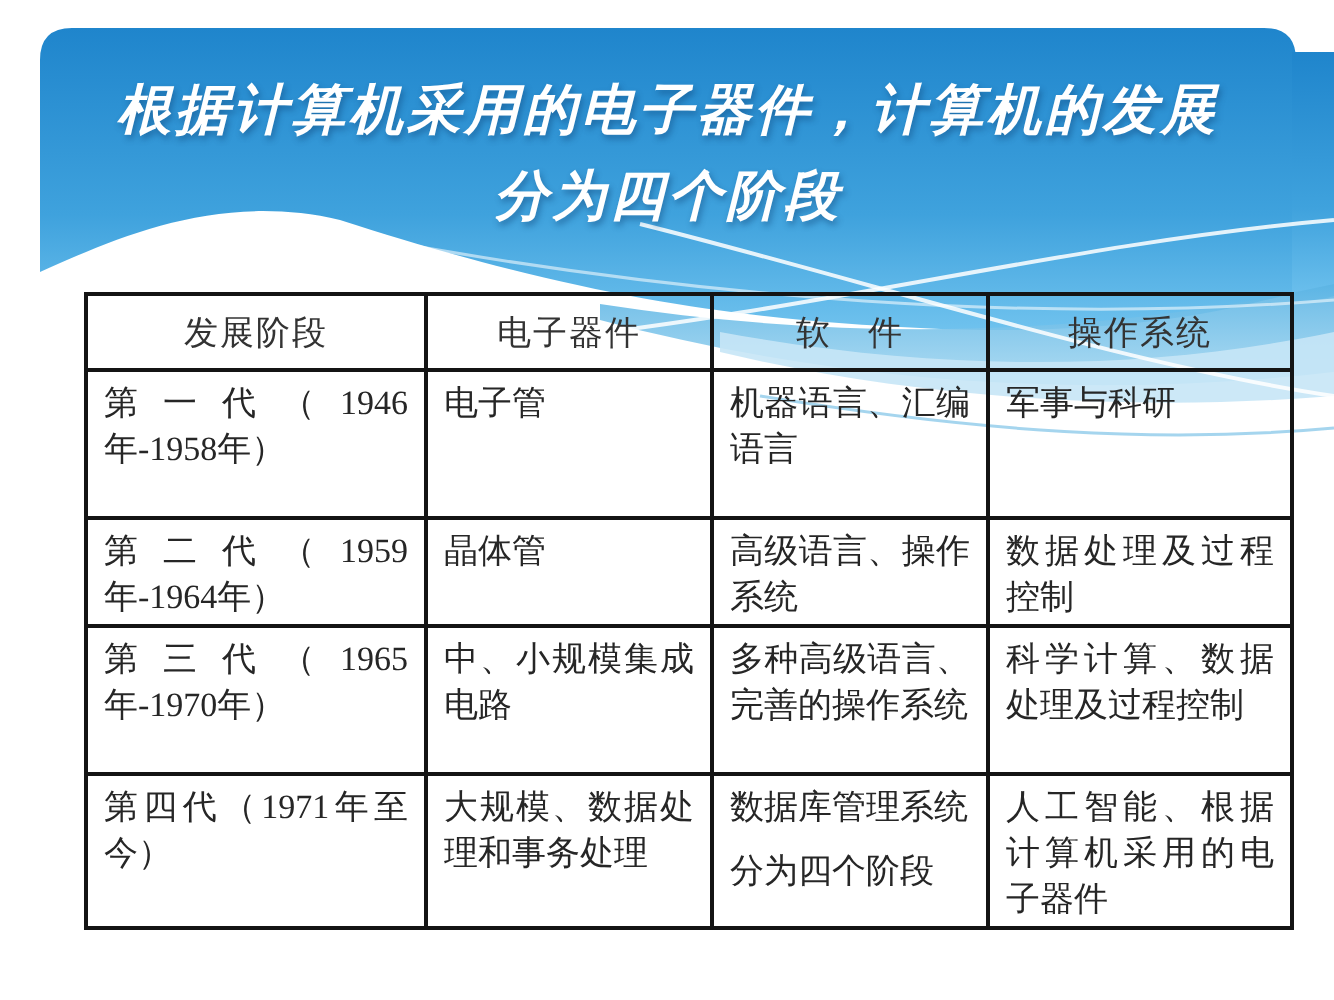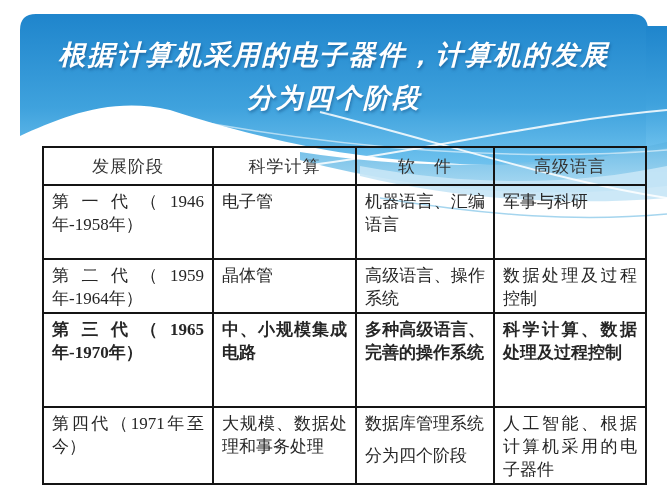--- a/index.html
+++ b/index.html
@@ -51,21 +51,21 @@
     color:#262626;
     text-align:justify;
     text-justify:inter-character;
     vertical-align:top;
     line-height:23px;
     padding:4px 8px 2px 8px;
   }
   tr.row-h{height:38px;border-radius:13px;}
   tr.row-1{height:74px;}
   tr.row-2{height:52px;}
-  tr.row-3{height:94px;font-weight:bold;}
+  tr.row-3{height:74px;}
   tr.row-4{height:77px;font-family:Liberation Serif, serif;}
   .para-gap{margin-top:9px;}
 </style>
 </head>
 <body>
 
 <div class="slide">
 
   <svg class="bg-svg" viewBox="0 0 667 500" xmlns="http://www.w3.org/2000/svg" aria-hidden="true">
     <defs>
@@ -107,23 +107,23 @@
   <table class="dev-table">
     <colgroup>
       <col style="width:170px">
       <col style="width:143px">
       <col style="width:138px">
       <col style="width:152px">
     </colgroup>
     <tbody>
       <tr class="row-h">
         <th>发展阶段</th>
-        <th>科学计算</th>
+        <th>电子器件</th>
         <th>软　件</th>
-        <th>高级语言</th>
+        <th>操作系统</th>
       </tr>
       <tr class="row-1">
         <td>第一代（1946年-1958年）</td>
         <td>电子管</td>
         <td>机器语言、汇编语言</td>
         <td>军事与科研</td>
       </tr>
       <tr class="row-2">
         <td>第二代（1959年-1964年）</td>
         <td>晶体管</td>

